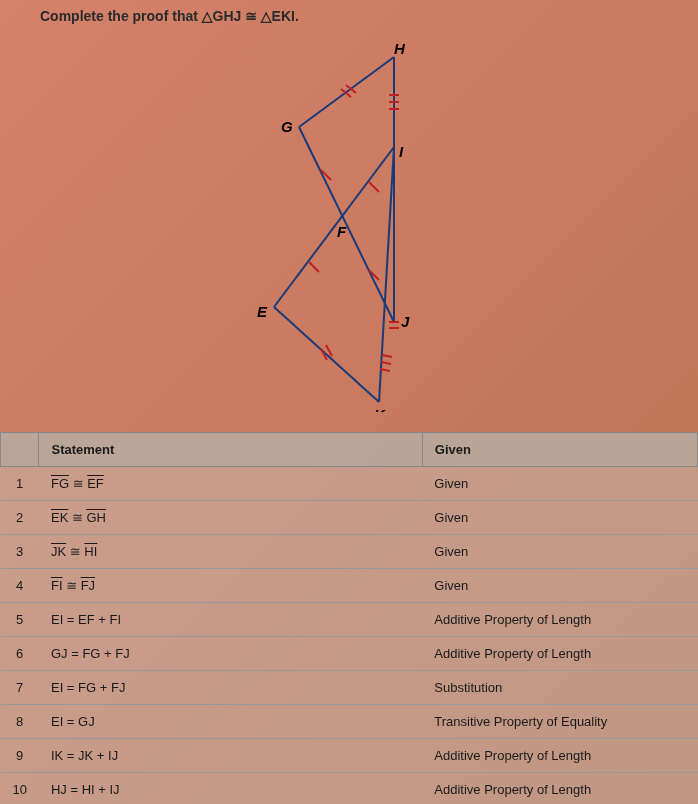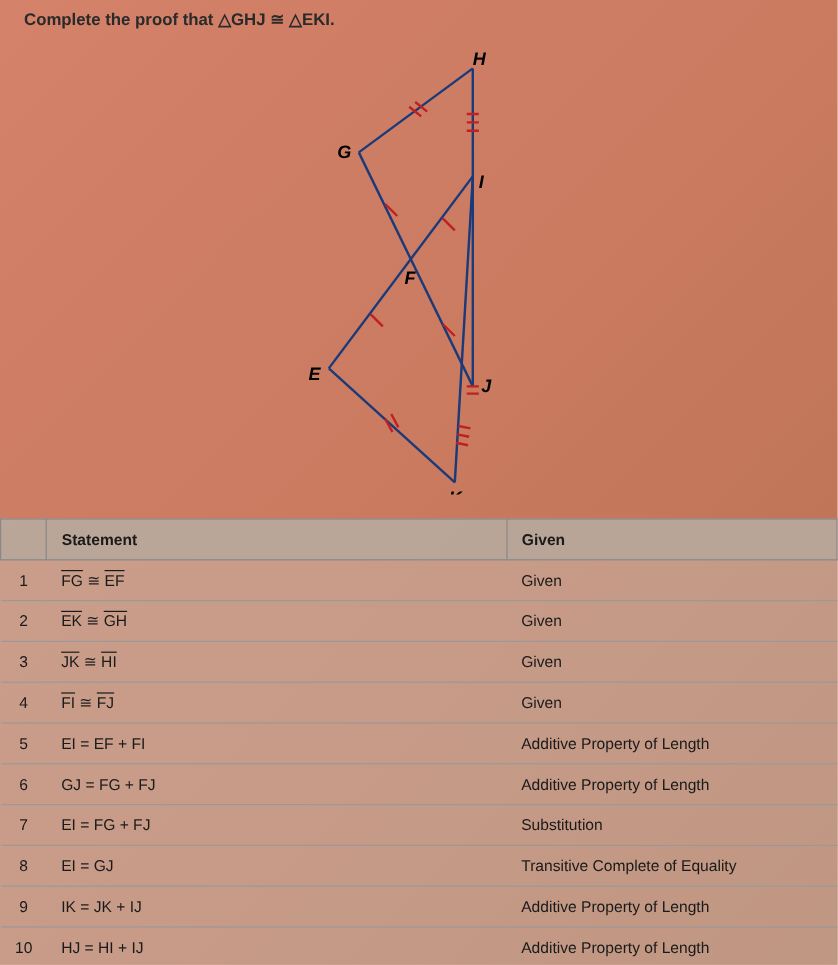--- a/index.html
+++ b/index.html
@@ -13,20 +13,21 @@
       width: 698px;
       height: 804px;
       position: relative;
       overflow: hidden;
     }
     .header {
       padding: 8px 20px;
       font-size: 14px;
       font-weight: bold;
       color: #2a2a2a;
+      margin-left: 20px;
     }
     .diagram-area {
       width: 100%;
       height: 380px;
       position: relative;
       display: flex;
       justify-content: center;
       align-items: flex-start;
     }
     .diagram-svg {
@@ -163,21 +164,21 @@
           <td>Additive Property of Length</td>
         </tr>
         <tr>
           <td>7</td>
           <td>EI = FG + FJ</td>
           <td>Substitution</td>
         </tr>
         <tr>
           <td>8</td>
           <td>EI = GJ</td>
-          <td>Transitive Complete of Equality</td>
+          <td>Transitive Property of Equality</td>
         </tr>
         <tr>
           <td>9</td>
           <td>IK = JK + IJ</td>
           <td>Additive Property of Length</td>
         </tr>
         <tr>
           <td>10</td>
           <td>HJ = HI + IJ</td>
           <td>Additive Property of Length</td>

